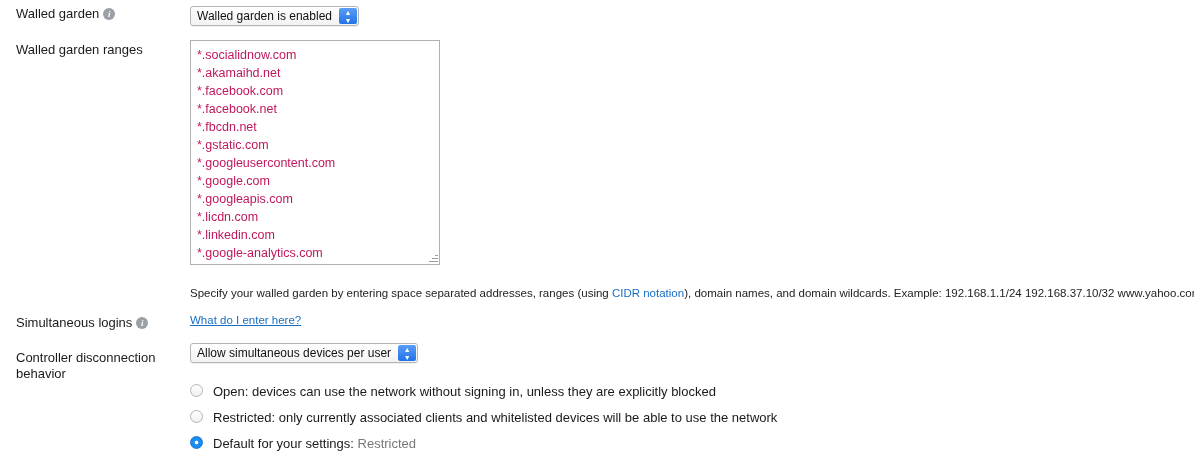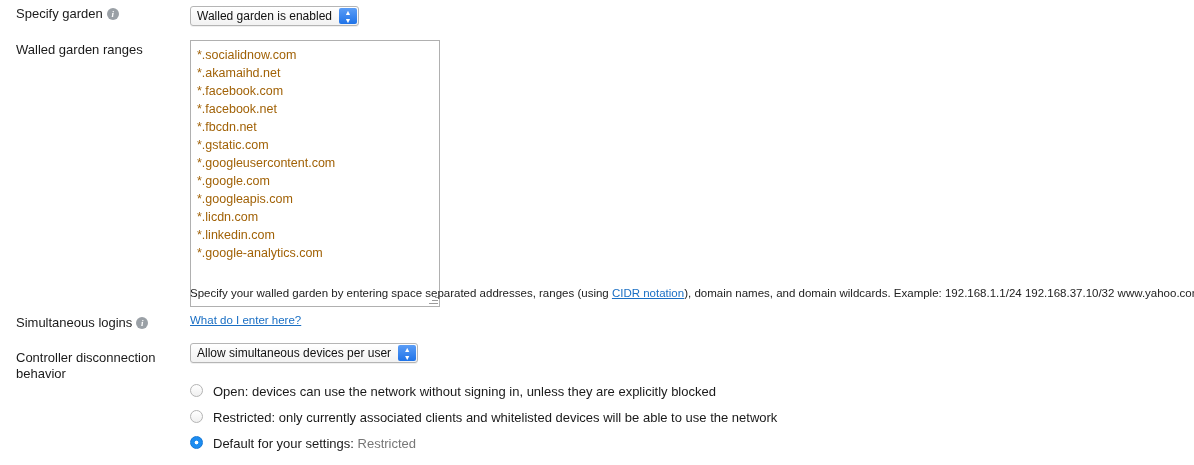--- a/index.html
+++ b/index.html
@@ -93,28 +93,28 @@
   .arrows .up { margin-bottom: 1px; }
 
   
   .ta-wrap {
     position: absolute;
     left: 190px;
     top: 40px;
   }
   .textarea {
     width: 250px;
-    height: 267px;
+    height: 225px;
     border: 1px solid #b0b0b0;
     background: #ffffff;
     box-sizing: border-box;
     padding: 5px 6px;
     font-size: 12.5px;
     line-height: 18px;
-    color: #a16207;
+    color: #be185d;
     overflow: hidden;
     white-space: pre;
     position: relative;
   }
   .resize-grip {
     position: absolute;
     right: 1px;
     bottom: 1px;
     width: 12px;
     height: 12px;
@@ -139,21 +139,20 @@
   .hint-text {
     position: absolute;
     left: 190px;
     top: 287px;
     font-size: 11.5px;
     color: #222222;
     white-space: nowrap;
   }
   .hint-text a {
     color: #1a6fc4;
-    text-decoration: underline;
     cursor: pointer;
   }
 
   .desc {
     position: absolute;
     left: 190px;
     width: 985px;
     font-size: 13px;
     line-height: 16px;
     color: #1a1a1a;
@@ -189,21 +188,21 @@
     color: #777777;
   }
 </style>
 </head>
 <body>
 
 <div class="page">
 
   <div class="row" style="top:6px;">
     <div class="label">
-      <span>Specify garden</span><span class="info-icon">i</span>
+      <span>Walled garden</span><span class="info-icon">i</span>
     </div>
     <div class="field" style="top:0px;">
       <div class="mac-select">
         <span>Walled garden is enabled</span>
         <span class="arrows">
           <span class="up">▲</span>
             <span class="down">▼</span>
         </span>
       </div>
     </div>

